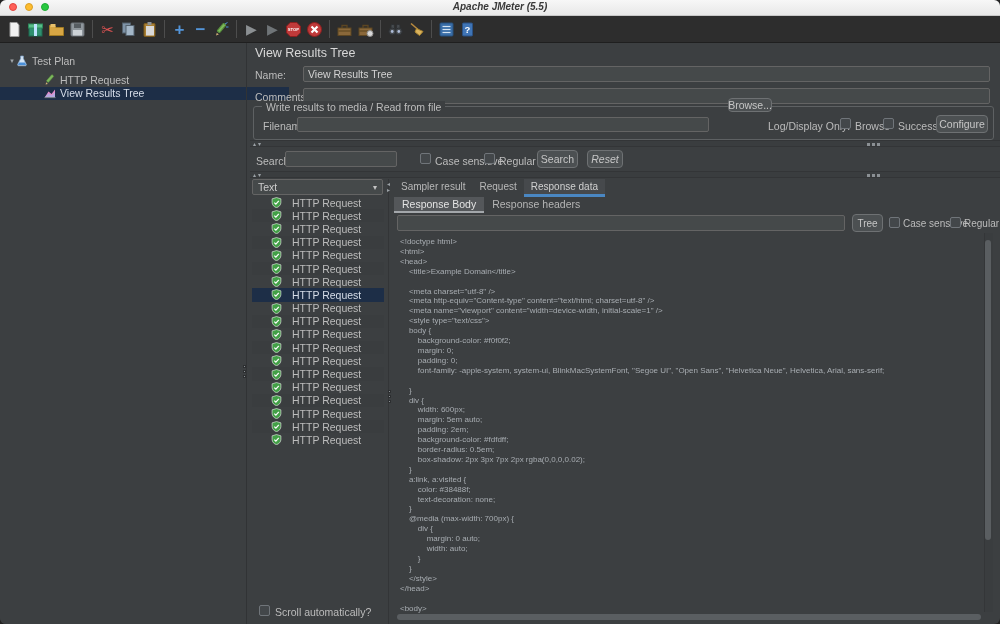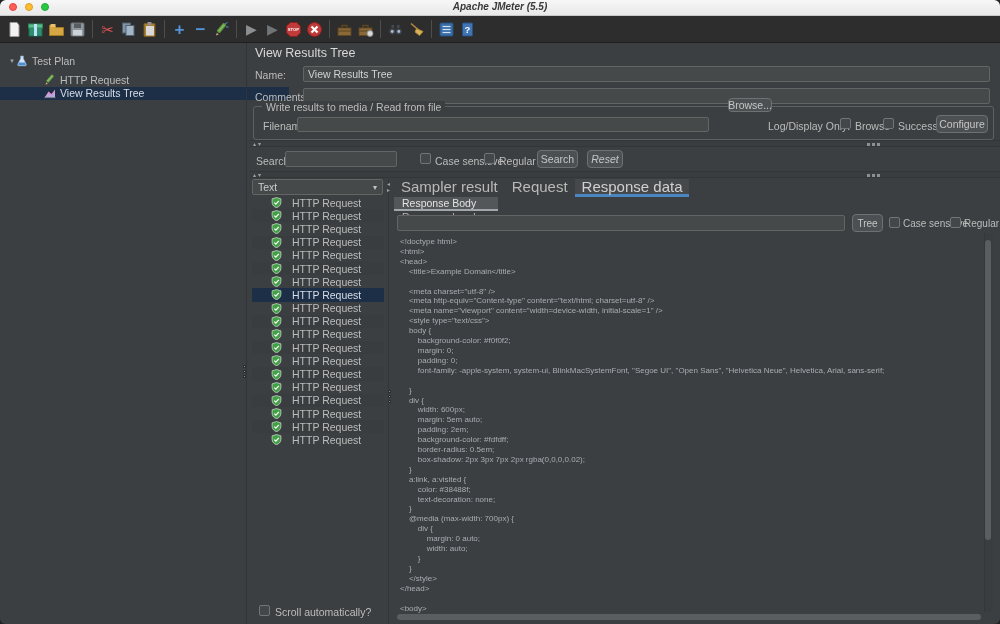--- a/index.html
+++ b/index.html
@@ -48,23 +48,23 @@
   .rlist{position:absolute;left:252px;top:196px;width:132px;height:251px;}
   .lrow{height:13.2px;display:flex;align-items:center;padding-left:19px;font-size:10.5px;color:#bcbcbc;box-sizing:border-box;white-space:nowrap;}
   .lrow:nth-child(even){background:#3a3d3f;}
   .lrow.sel{background:#1d2e47;color:#d6dde8;}
   .lrow svg{margin-right:5px;flex:0 0 auto;}
   .vdiv2{position:absolute;left:388px;top:179px;width:1px;height:445px;background:#333537;}
   .vsplit-arr{position:absolute;left:385px;top:180px;font-size:6px;color:#9aa0a5;line-height:6px;text-align:center;width:7px;}
 
   
   .tabs{position:absolute;left:394px;top:179px;height:18px;display:flex;align-items:stretch;}
-  .tab{padding:0 7px;font-size:15px;color:#b9b9b9;display:flex;align-items:center;border-bottom:3px solid transparent;box-sizing:border-box;}
+  .tab{padding:0 7px;font-size:10px;color:#b9b9b9;display:flex;align-items:center;border-bottom:3px solid transparent;box-sizing:border-box;}
   .tab.active{background:#46494c;border-bottom:3px solid #4a87c2;color:#d0d0d0;}
-  .subtabs{position:absolute;left:394px;top:197px;height:16px;display:flex;flex-direction:column;}
+  .subtabs{position:absolute;left:394px;top:197px;height:16px;display:flex;}
   .subtab{padding:0 8px;font-size:10.5px;color:#b5b5b5;display:flex;align-items:center;border-bottom:2px solid transparent;box-sizing:border-box;}
   .subtab.active{background:#54575a;color:#e3e3e3;border-bottom:2px solid #a3a7ab;}
 
   
   .resp{position:absolute;left:400px;top:237px;font-size:8px;line-height:9.9px;color:#a8adb2;white-space:pre;font-family:"Liberation Sans",sans-serif;}
   .vsb-track{position:absolute;left:984px;top:233px;width:9px;height:379px;background:#3a3d3f;border-left:1px solid #343638;box-sizing:border-box;}
   .vsb-thumb{position:absolute;left:985px;top:240px;width:6px;height:300px;background:#5a5e61;border-radius:3px;}
   .hsb-thumb{position:absolute;left:397px;top:614px;width:584px;height:6px;background:#5a5e61;border-radius:3px;}
 </style>
 </head>

